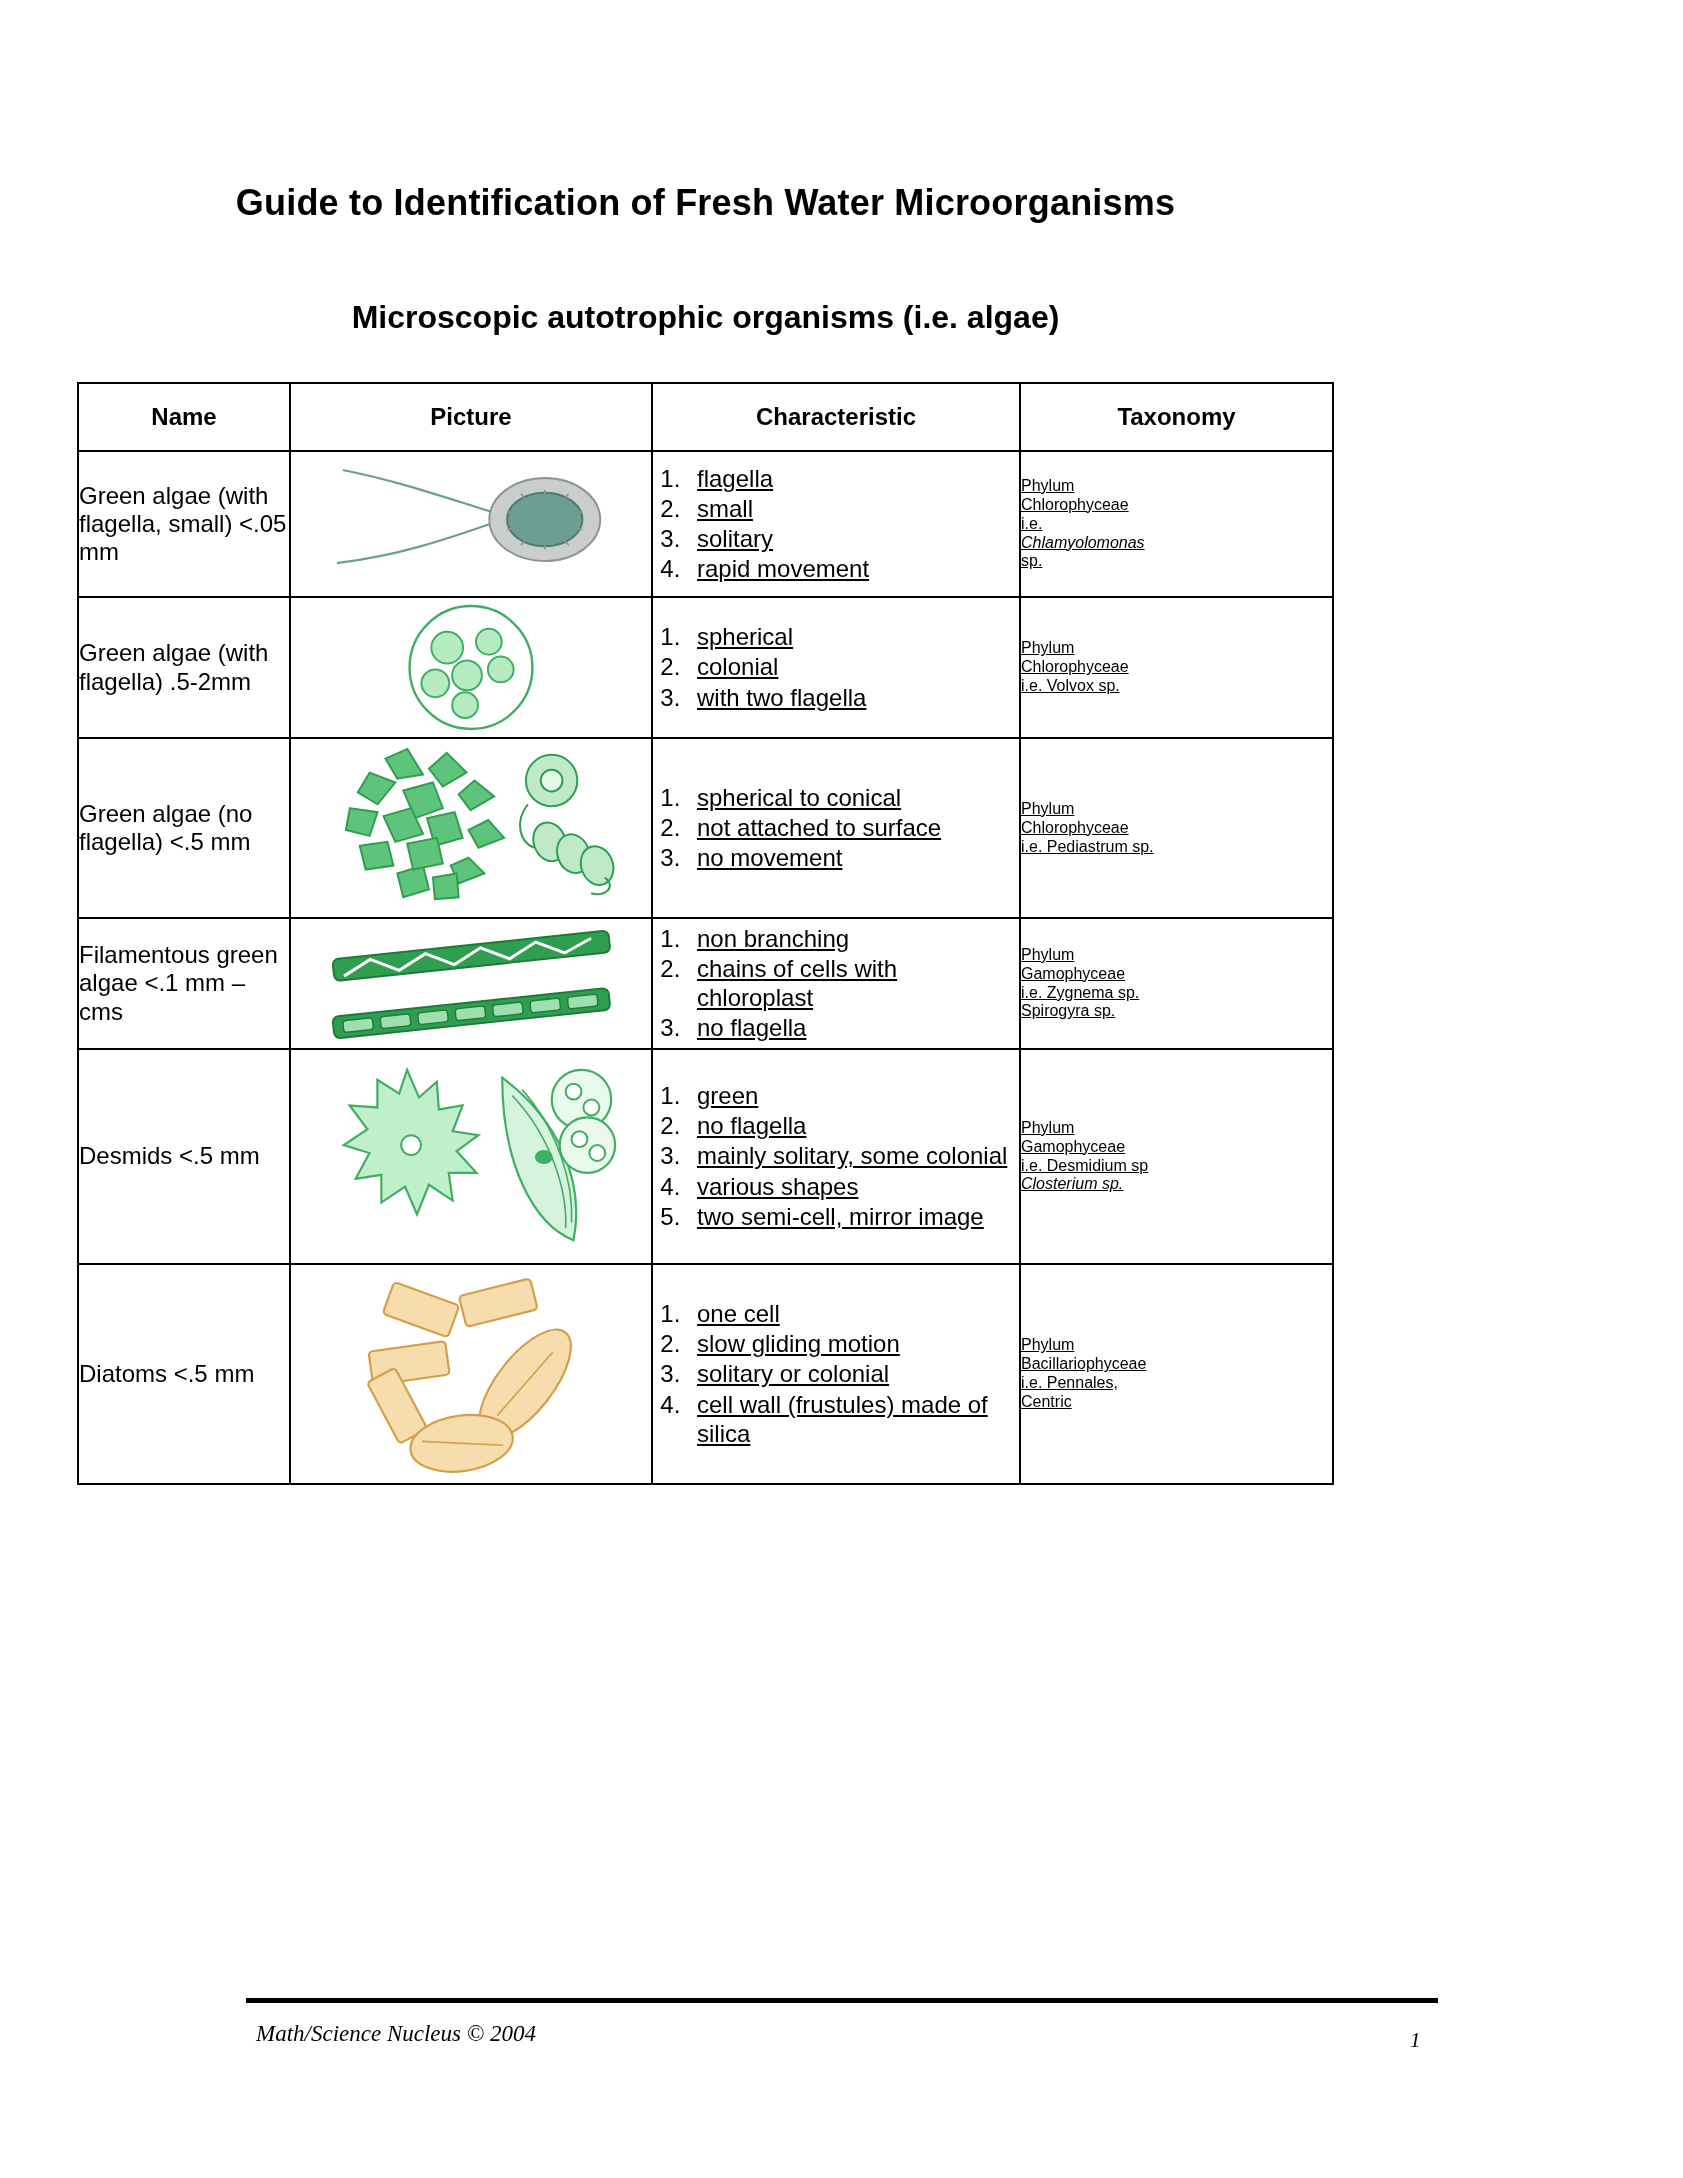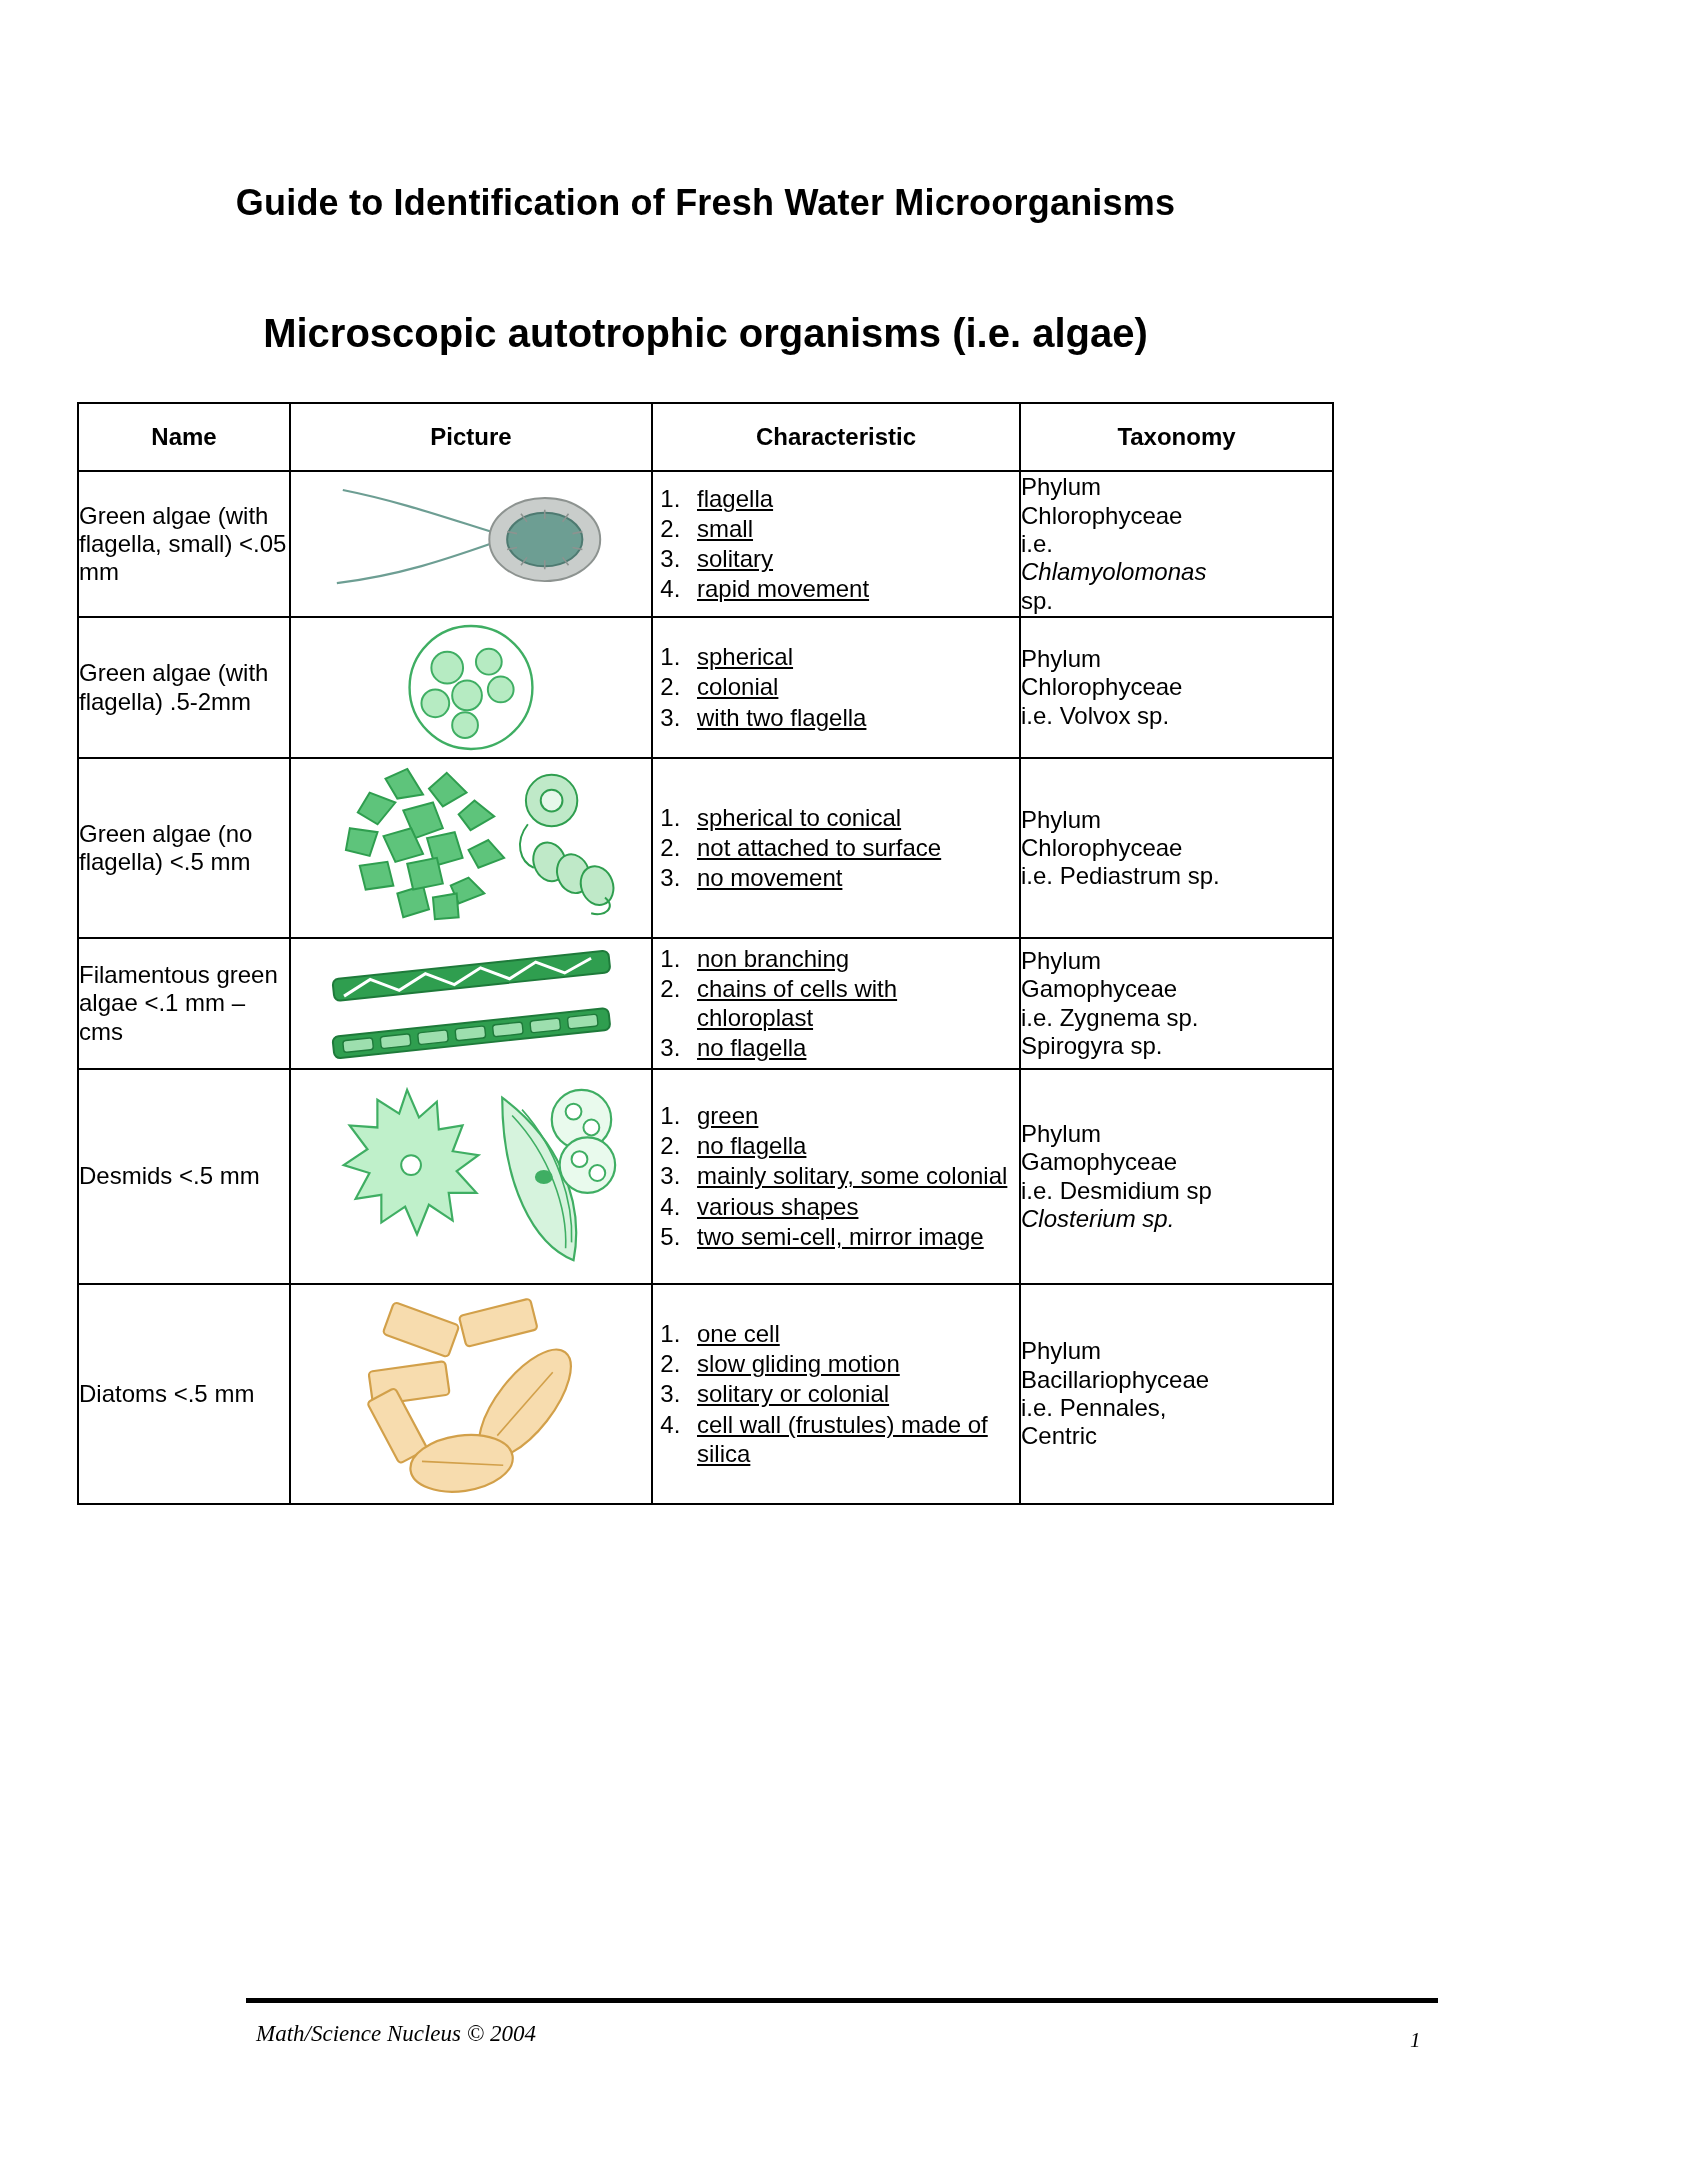--- a/index.html
+++ b/index.html
@@ -25,23 +25,23 @@
     text-align: center;
     font-size: 36px;
     font-weight: bold;
     line-height: 1.28;
     margin: 0;
     padding-top: 180px;
     letter-spacing: 0.2px;
   }
   .doc-subtitle {
     text-align: center;
-    font-size: 40px;
+    font-size: 32px;
     font-weight: bold;
-    margin: 12px;
+    margin: 0;
     padding-top: 73px;
   }
   table.guide {
     border-collapse: collapse;
     margin: 46px auto 0 auto;
     width: 1255px;
     table-layout: fixed;
   }
   table.guide th, table.guide td {
     border: 2px solid #000000;
@@ -75,24 +75,25 @@
     vertical-align: middle;
     padding: 6px 4px;
   }
   td.char-cell {
     font-size: 24px;
     line-height: 1.22;
     vertical-align: middle;
     padding: 8px 10px 8px 6px;
   }
   td.tax-cell {
-    font-size: 24px;
+    font-size: 16px;
     line-height: 1.18;
     vertical-align: middle;
     padding: 8px 8px 8px 12px;
+    text-decoration: underline;
   }
   ol.char-list {
     margin: 0;
     padding-left: 34px;
     list-style-position: outside;
     text-decoration: underline;
   }
   ol.char-list li {
     padding-left: 10px;
     margin: 0 0 1px 0;

